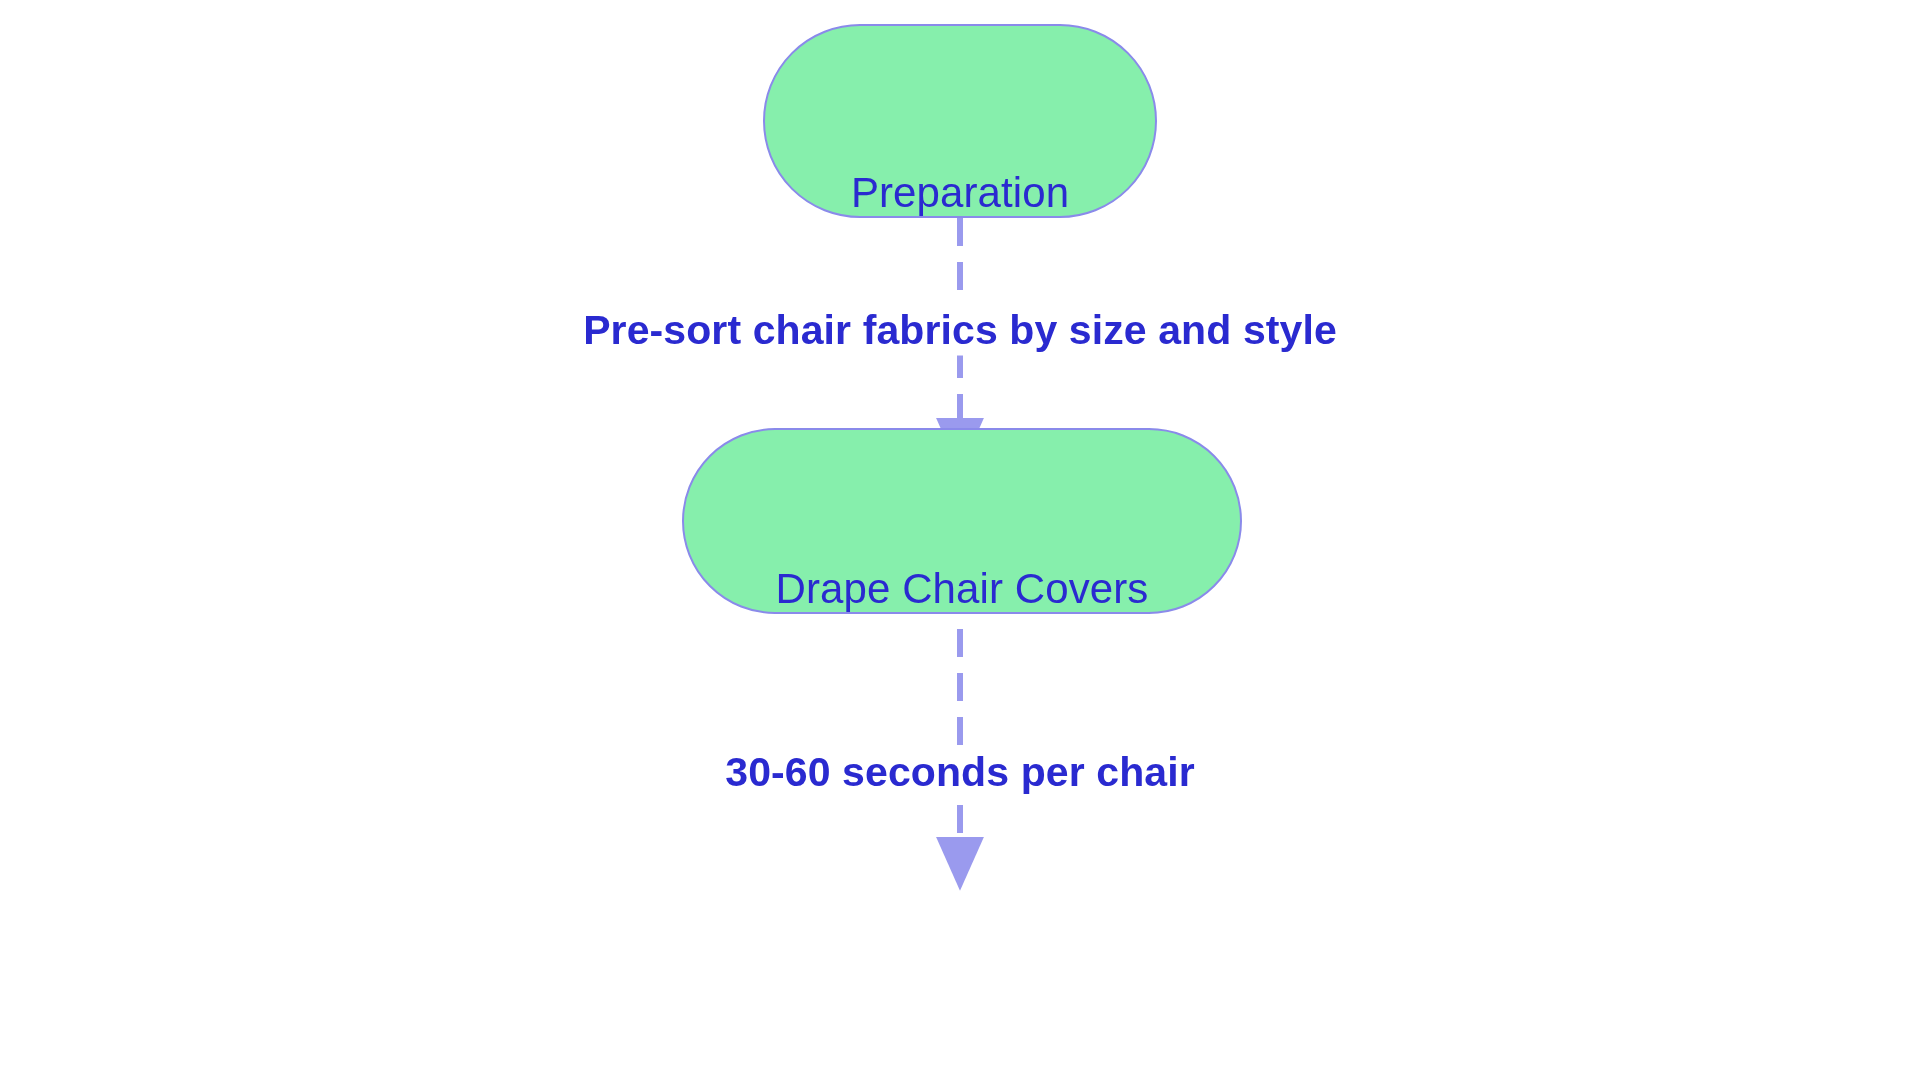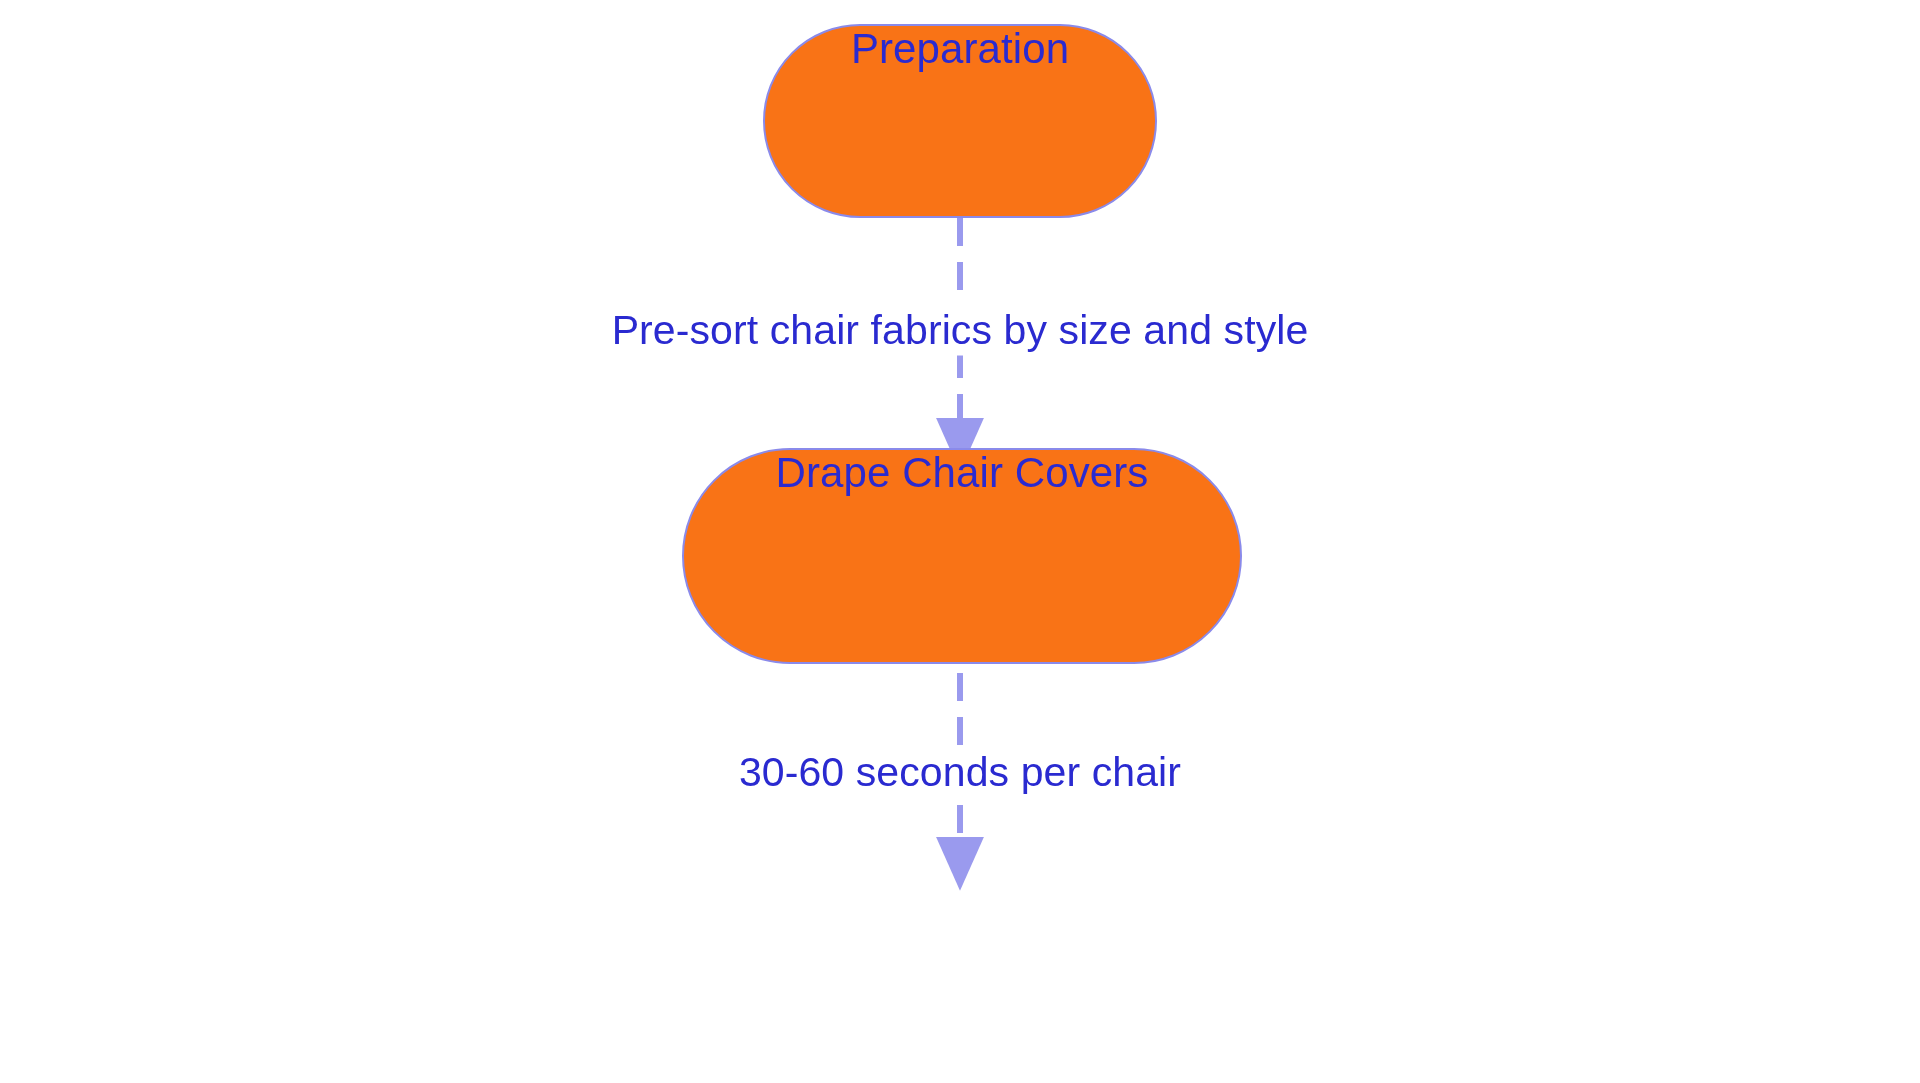--- a/index.html
+++ b/index.html
@@ -22,23 +22,23 @@
     position: absolute;
     left: 0;
     top: 0;
     width: 1920px;
     height: 1083px;
   }
   .node {
     position: absolute;
     box-sizing: border-box;
     display: flex;
-    align-items: flex-start;
+    align-items: flex-end;
     justify-content: center;
-    background: #f97316;
+    background: #86efac;
     border: 2px solid #8a8aea;
     border-radius: 999px;
     color: #2a2ad0;
     text-align: center;
   }
   .node-label {
     font-family: "Liberation Sans", sans-serif;
     font-size: 42px;
     font-weight: 400;
     line-height: 1.1;
@@ -47,38 +47,38 @@
     white-space: nowrap;
   }
   #node-preparation {
     left: 763px;
     top: 24px;
     width: 394px;
     height: 194px;
   }
   #node-drape-chair-covers {
     left: 682px;
-    top: 448px;
+    top: 428px;
     width: 560px;
-    height: 216px;
+    height: 186px;
   }
   #node-setup-completion {
     left: 692px;
     top: 862px;
     width: 540px;
     height: 196px;
   }
   .edge-label {
     position: absolute;
     transform: translate(-50%, -50%);
     background: #ffffff;
     padding: 2px 10px;
     font-family: "Liberation Sans", sans-serif;
     font-size: 41px;
-    font-weight: 400;
+    font-weight: 700;
     color: #2a2ad0;
     white-space: nowrap;
     letter-spacing: 0.1px;
   }
   #edge-label-1 {
     left: 960px;
     top: 330px;
   }
   #edge-label-2 {
     left: 960px;

